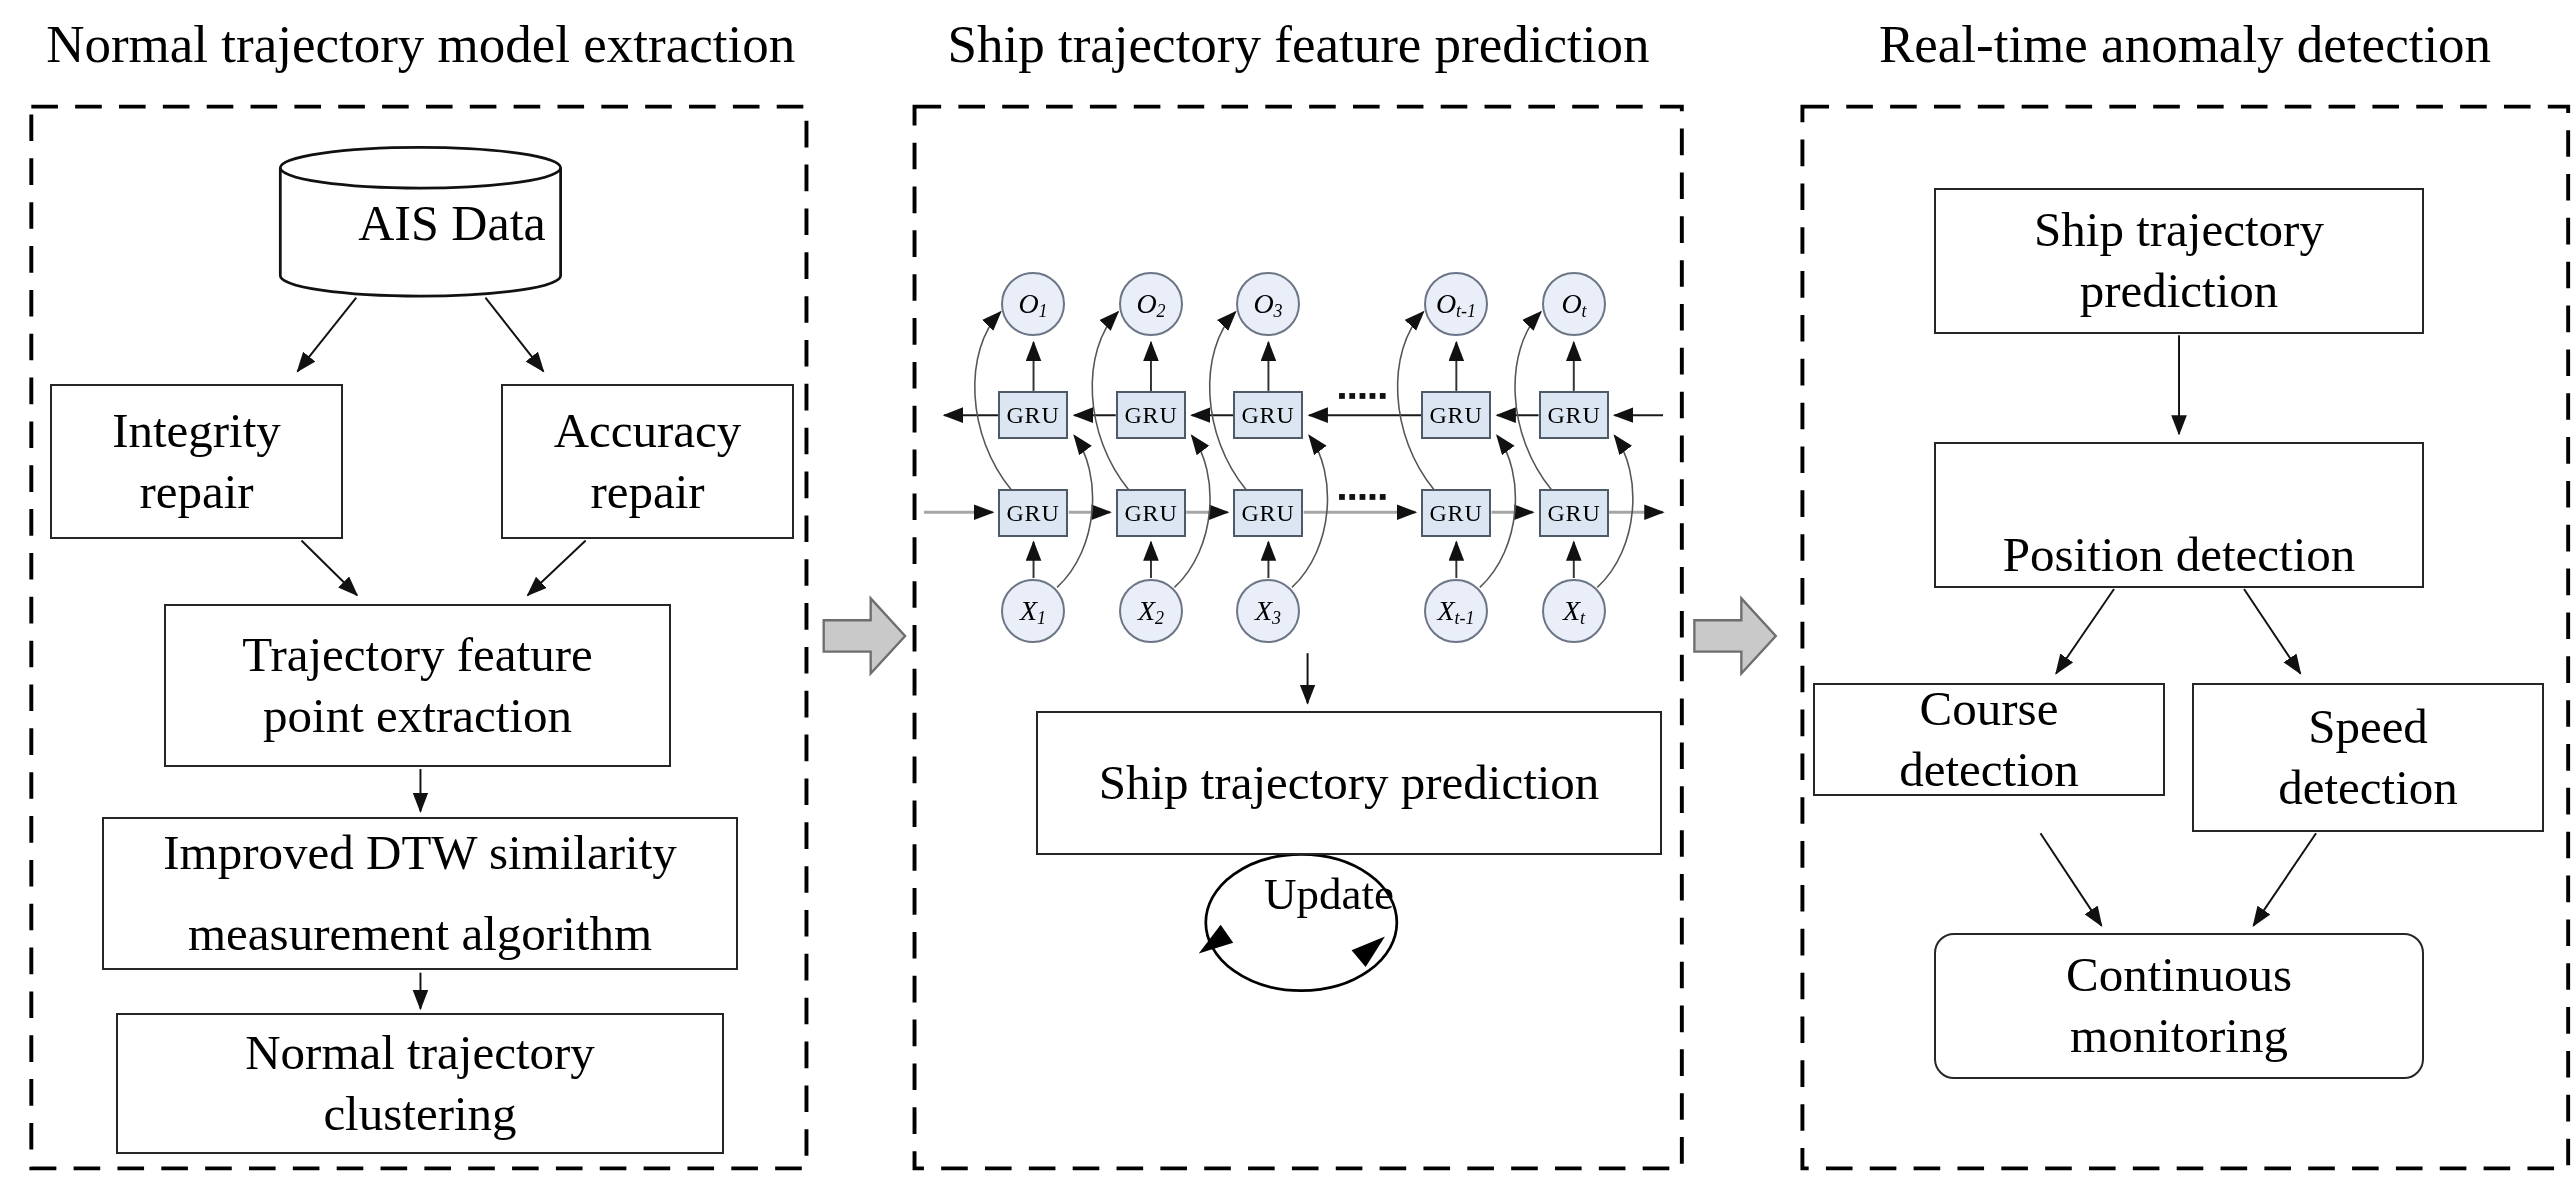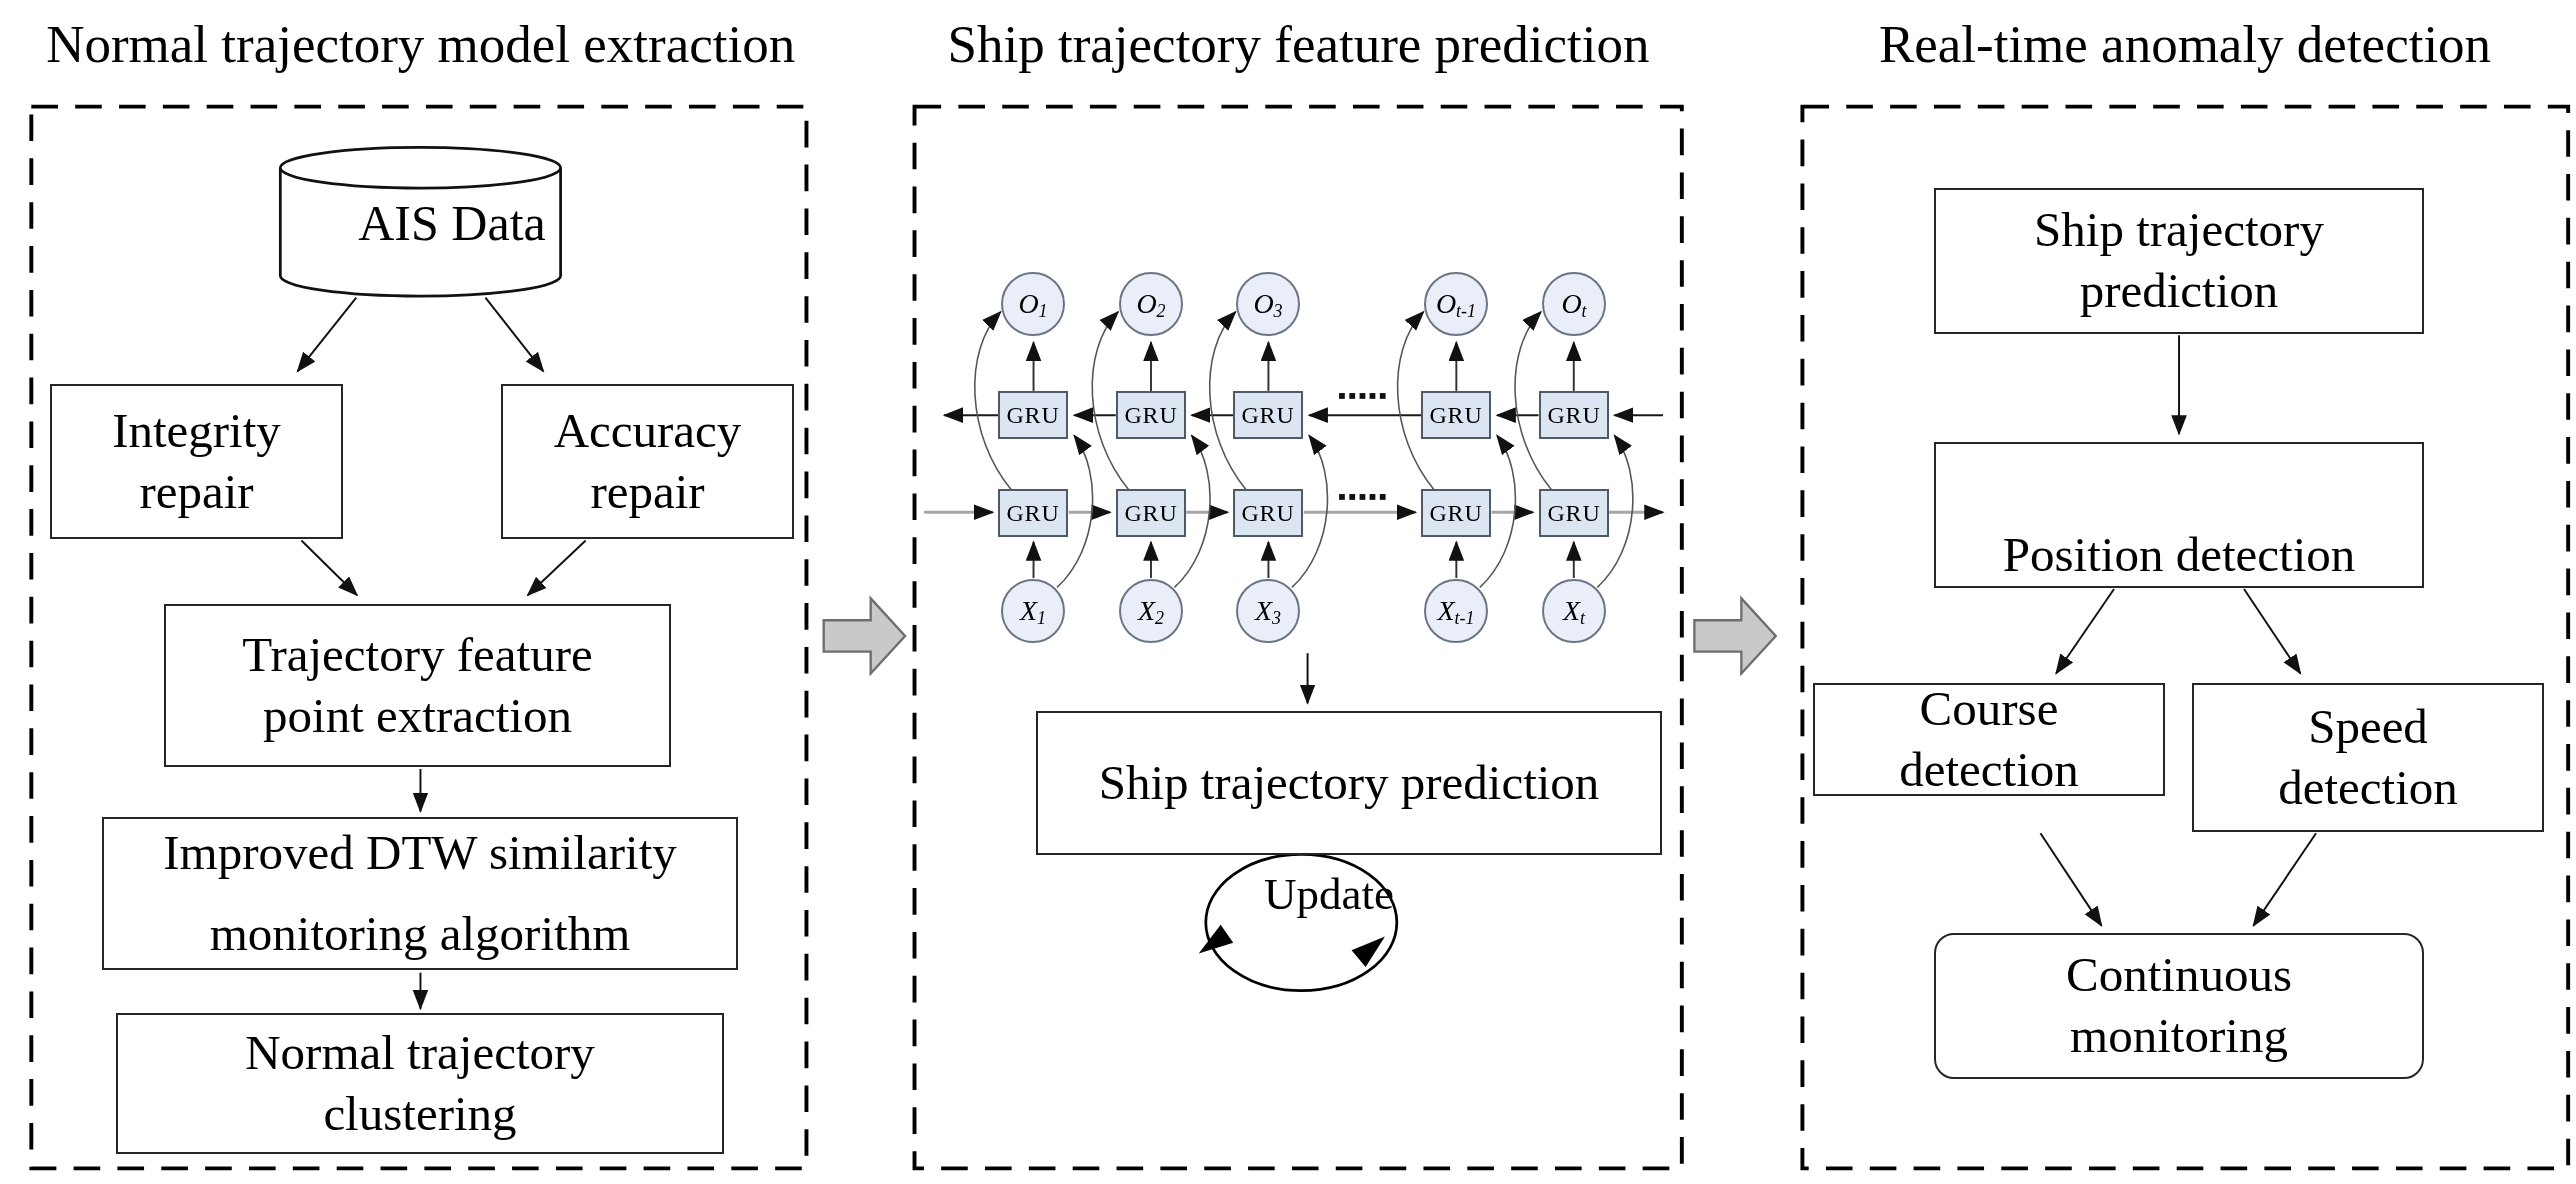--- a/index.html
+++ b/index.html
@@ -148,21 +148,21 @@
     <div>repair</div>
   </div>
 
   <div class="fbox" style="left:164px;top:604px;width:507px;height:163px;text-align:center;">
     <div>Trajectory feature</div>
     <div>point extraction</div>
   </div>
 
   <div class="fbox" style="left:102px;top:817px;width:636px;height:153px;gap:20px;">
     <div>Improved DTW similarity</div>
-    <div>monitoring algorithm</div>
+    <div>measurement algorithm</div>
   </div>
 
   <div class="fbox" style="left:116px;top:1013px;width:608px;height:141px;">
     <div>Normal trajectory</div>
     <div>clustering</div>
   </div>
 
   <div class="circ" style="left:1001px;top:272px;">
     <span class="m">O</span>
       <span class="s">1</span>

